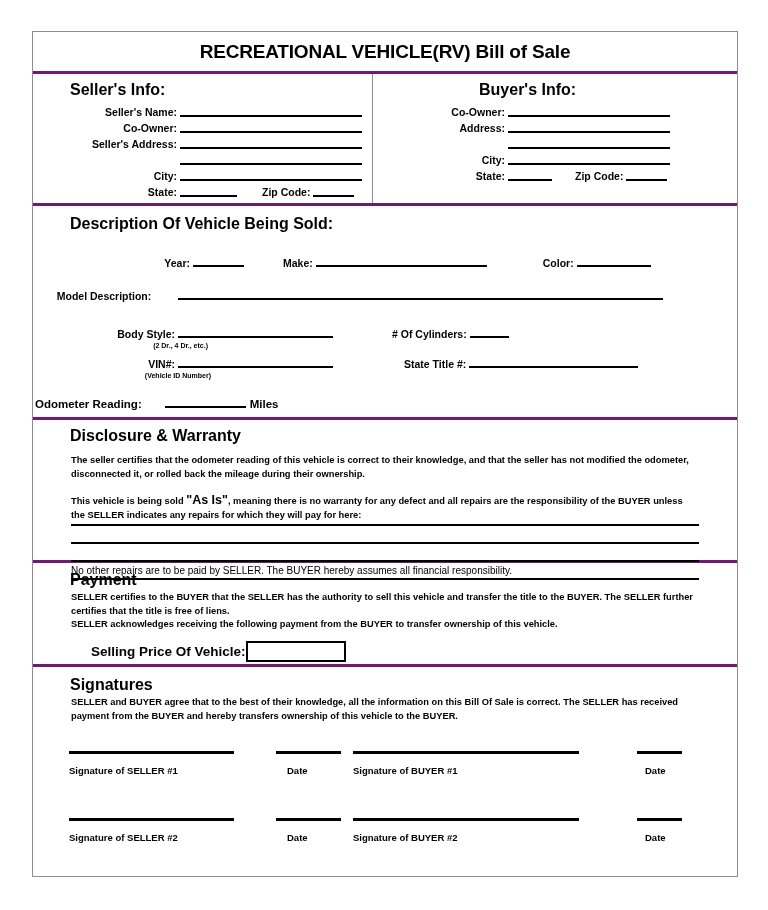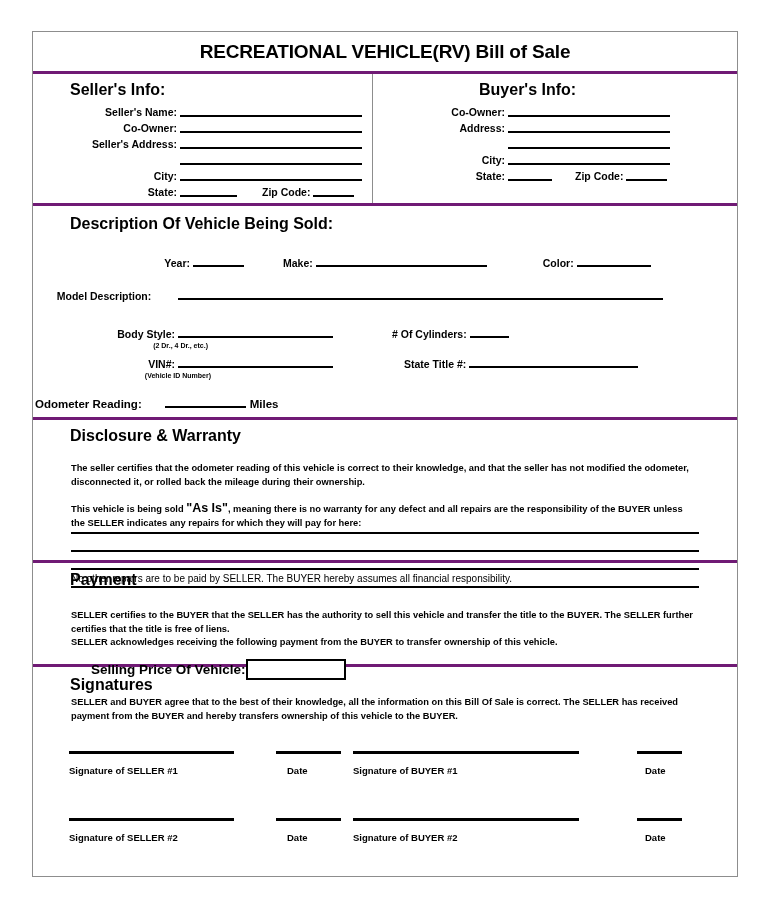--- a/index.html
+++ b/index.html
@@ -298,35 +298,35 @@
     <div class="vrow" style="margin-top:14px;">
       <div class="lbl" style="padding-left:2px;font-size:11.5px;">Odometer Reading:</div>
       <div class="rule" style="width:81px;margin-left:23px;"></div>
       <div class="lbl" style="padding-left:4px;font-size:11.5px;">Miles</div>
     </div>
   </div>
 
   <div class="sect disclosure">
     <div class="sect-head">Disclosure &amp; Warranty</div>
 
-    <div class="body-txt" style="margin-top:17px;">The seller certifies that the odometer reading of this vehicle is correct to their knowledge, and that the seller has not modified the odometer, disconnected it, or rolled back the mileage during their ownership.</div>
+    <div class="body-txt" style="margin-top:9px;">The seller certifies that the odometer reading of this vehicle is correct to their knowledge, and that the seller has not modified the odometer, disconnected it, or rolled back the mileage during their ownership.</div>
 
     <div class="body-txt" style="margin-top:13px;">
       <span>This vehicle is being sold </span><span class="asis">"As Is"</span><span>, meaning there is no warranty for any defect and all repairs are the responsibility of the BUYER unless the SELLER indicates any repairs for which they will pay for here:</span>
     </div>
 
     <div class="ruled first"></div>
     <div class="ruled"></div>
     <div class="ruled"></div>
     <div class="ruled-txt">No other repairs are to be paid by SELLER.  The BUYER hereby assumes all financial responsibility.</div>
   </div>
 
   <div class="sect payment">
     <div class="sect-head" style="font-size:16px;">Payment</div>
-    <div class="body-txt" style="margin-top:20px;">SELLER certifies to the BUYER that the SELLER has the authority to sell this vehicle and transfer the title to the BUYER.  The SELLER further certifies that the title is free of liens.</div>
+    <div class="body-txt" style="margin-top:2px;">SELLER certifies to the BUYER that the SELLER has the authority to sell this vehicle and transfer the title to the BUYER.  The SELLER further certifies that the title is free of liens.</div>
     <div class="body-txt">SELLER acknowledges receiving the following payment from the BUYER to transfer ownership of this vehicle.</div>
 
     <div class="price-row">
       <div class="price-lbl">Selling Price Of Vehicle:</div>
       <input class="price-box" type="text" value="" placeholder="" style="">
     </div>
   </div>
 
   <div class="sect signatures">
     <div class="sect-head">Signatures</div>

